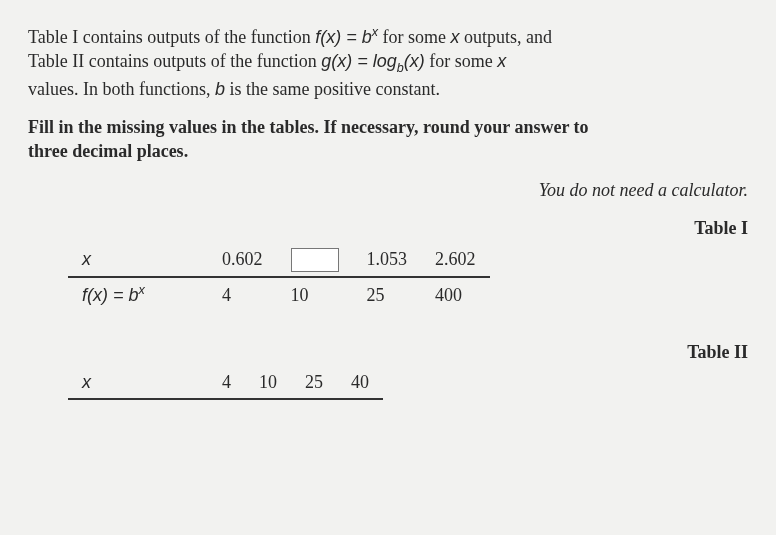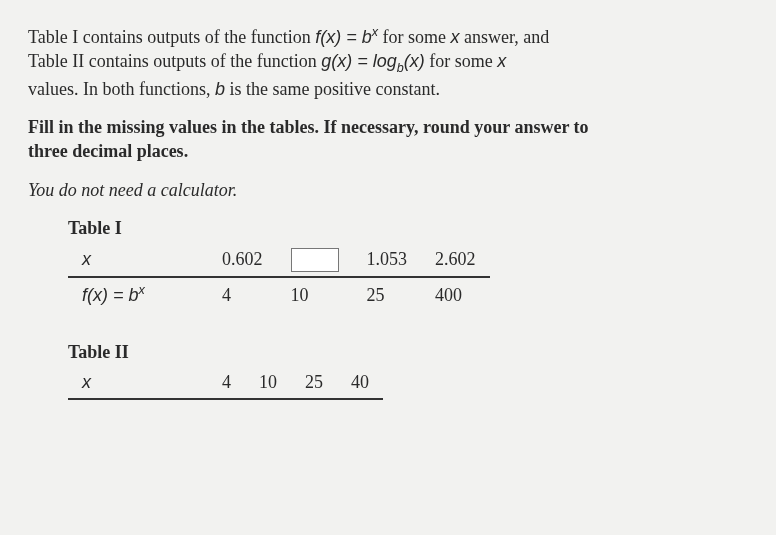--- a/index.html
+++ b/index.html
@@ -10,27 +10,27 @@
     height: 535px;
     font-family: Georgia, 'Times New Roman', serif;
     font-size: 18px;
     color: #2a2a2a;
     background: #f2f2f0;
     line-height: 1.35;
     filter: blur(0.4px);
   }
   .paragraph { margin-bottom: 14px; }
   .bold { font-weight: bold; }
-  .ital { font-style: italic; }
+  .ital { font-style: italic; text-align: right; }
   .math-var { font-style: italic; font-family: Liberation Sans, sans-serif; }
   .sup { font-size: 0.7em; vertical-align: super; }
   .sub { font-size: 0.7em; vertical-align: sub; }
   .tables-wrap { margin-top: 10px; padding-left: 40px; }
   .tbl-block { margin-bottom: 28px; }
-  .tbl-title { text-align: left; font-weight: bold; margin-bottom: 2px; }
+  .tbl-title { text-align: right; font-weight: bold; margin-bottom: 2px; }
   table { border-collapse: collapse; }
   td, th {
     padding: 4px 14px;
     text-align: left;
     font-weight: normal;
     font-size: 18px;
     white-space: nowrap;
   }
   .row-label { text-align: left; padding-right: 18px; min-width: 140px; }
   .top-row td, .top-row th { border-bottom: 2px solid #333; }
@@ -42,21 +42,21 @@
     background: #fff;
     vertical-align: middle;
   }
 </style>
 </head>
 <body>
 
 <div class="paragraph">
   <span>Table I contains outputs of the function </span>
   <span class="math-var">f(x) = </span><span class="math-var">b</span><span class="math-var sup">x</span>
-  <span> for some </span><span class="math-var">x</span><span> answer, and</span><br>
+  <span> for some </span><span class="math-var">x</span><span> outputs, and</span><br>
   <span>Table II contains outputs of the function </span>
   <span class="math-var">g(x) = log</span><span class="math-var sub">b</span><span class="math-var">(x)</span>
   <span> for some </span><span class="math-var">x</span><br>
   <span>values. In both functions, </span><span class="math-var">b</span><span> is the same positive constant.</span>
 </div>
 
 <div class="paragraph bold">
   <span>Fill in the missing values in the tables. If necessary, round your answer to</span><br>
   <span>three decimal places.</span>
 </div>

